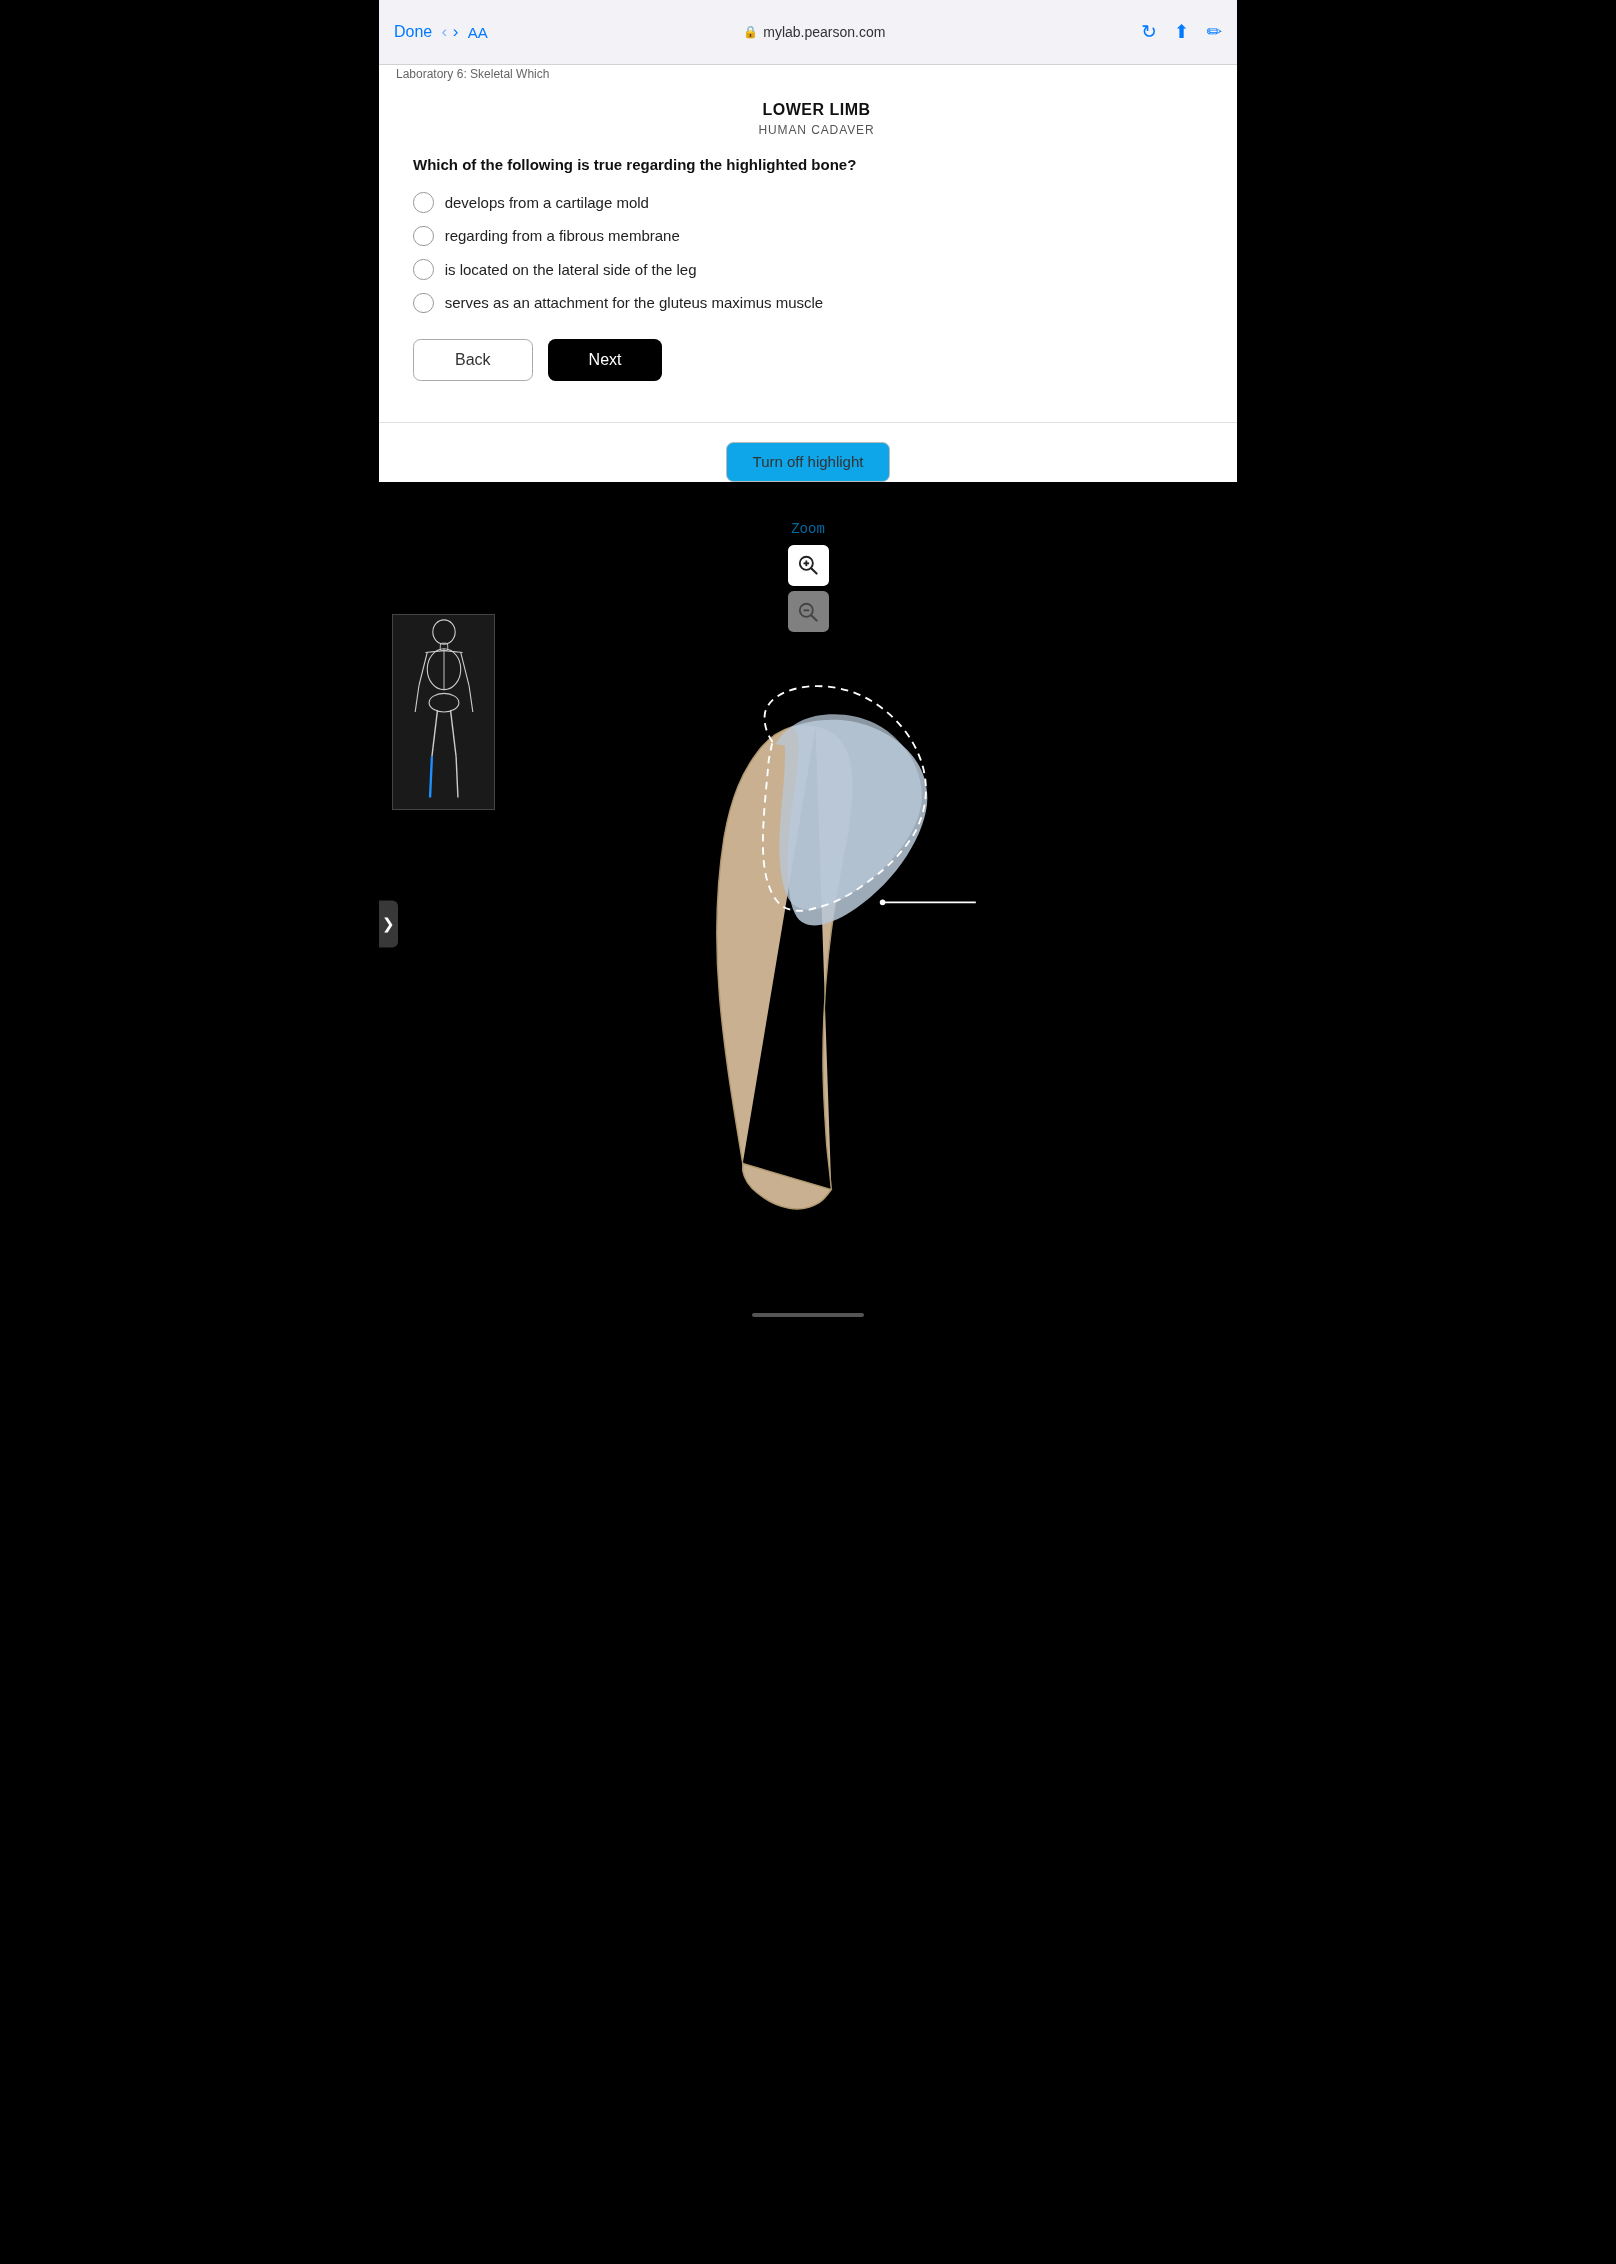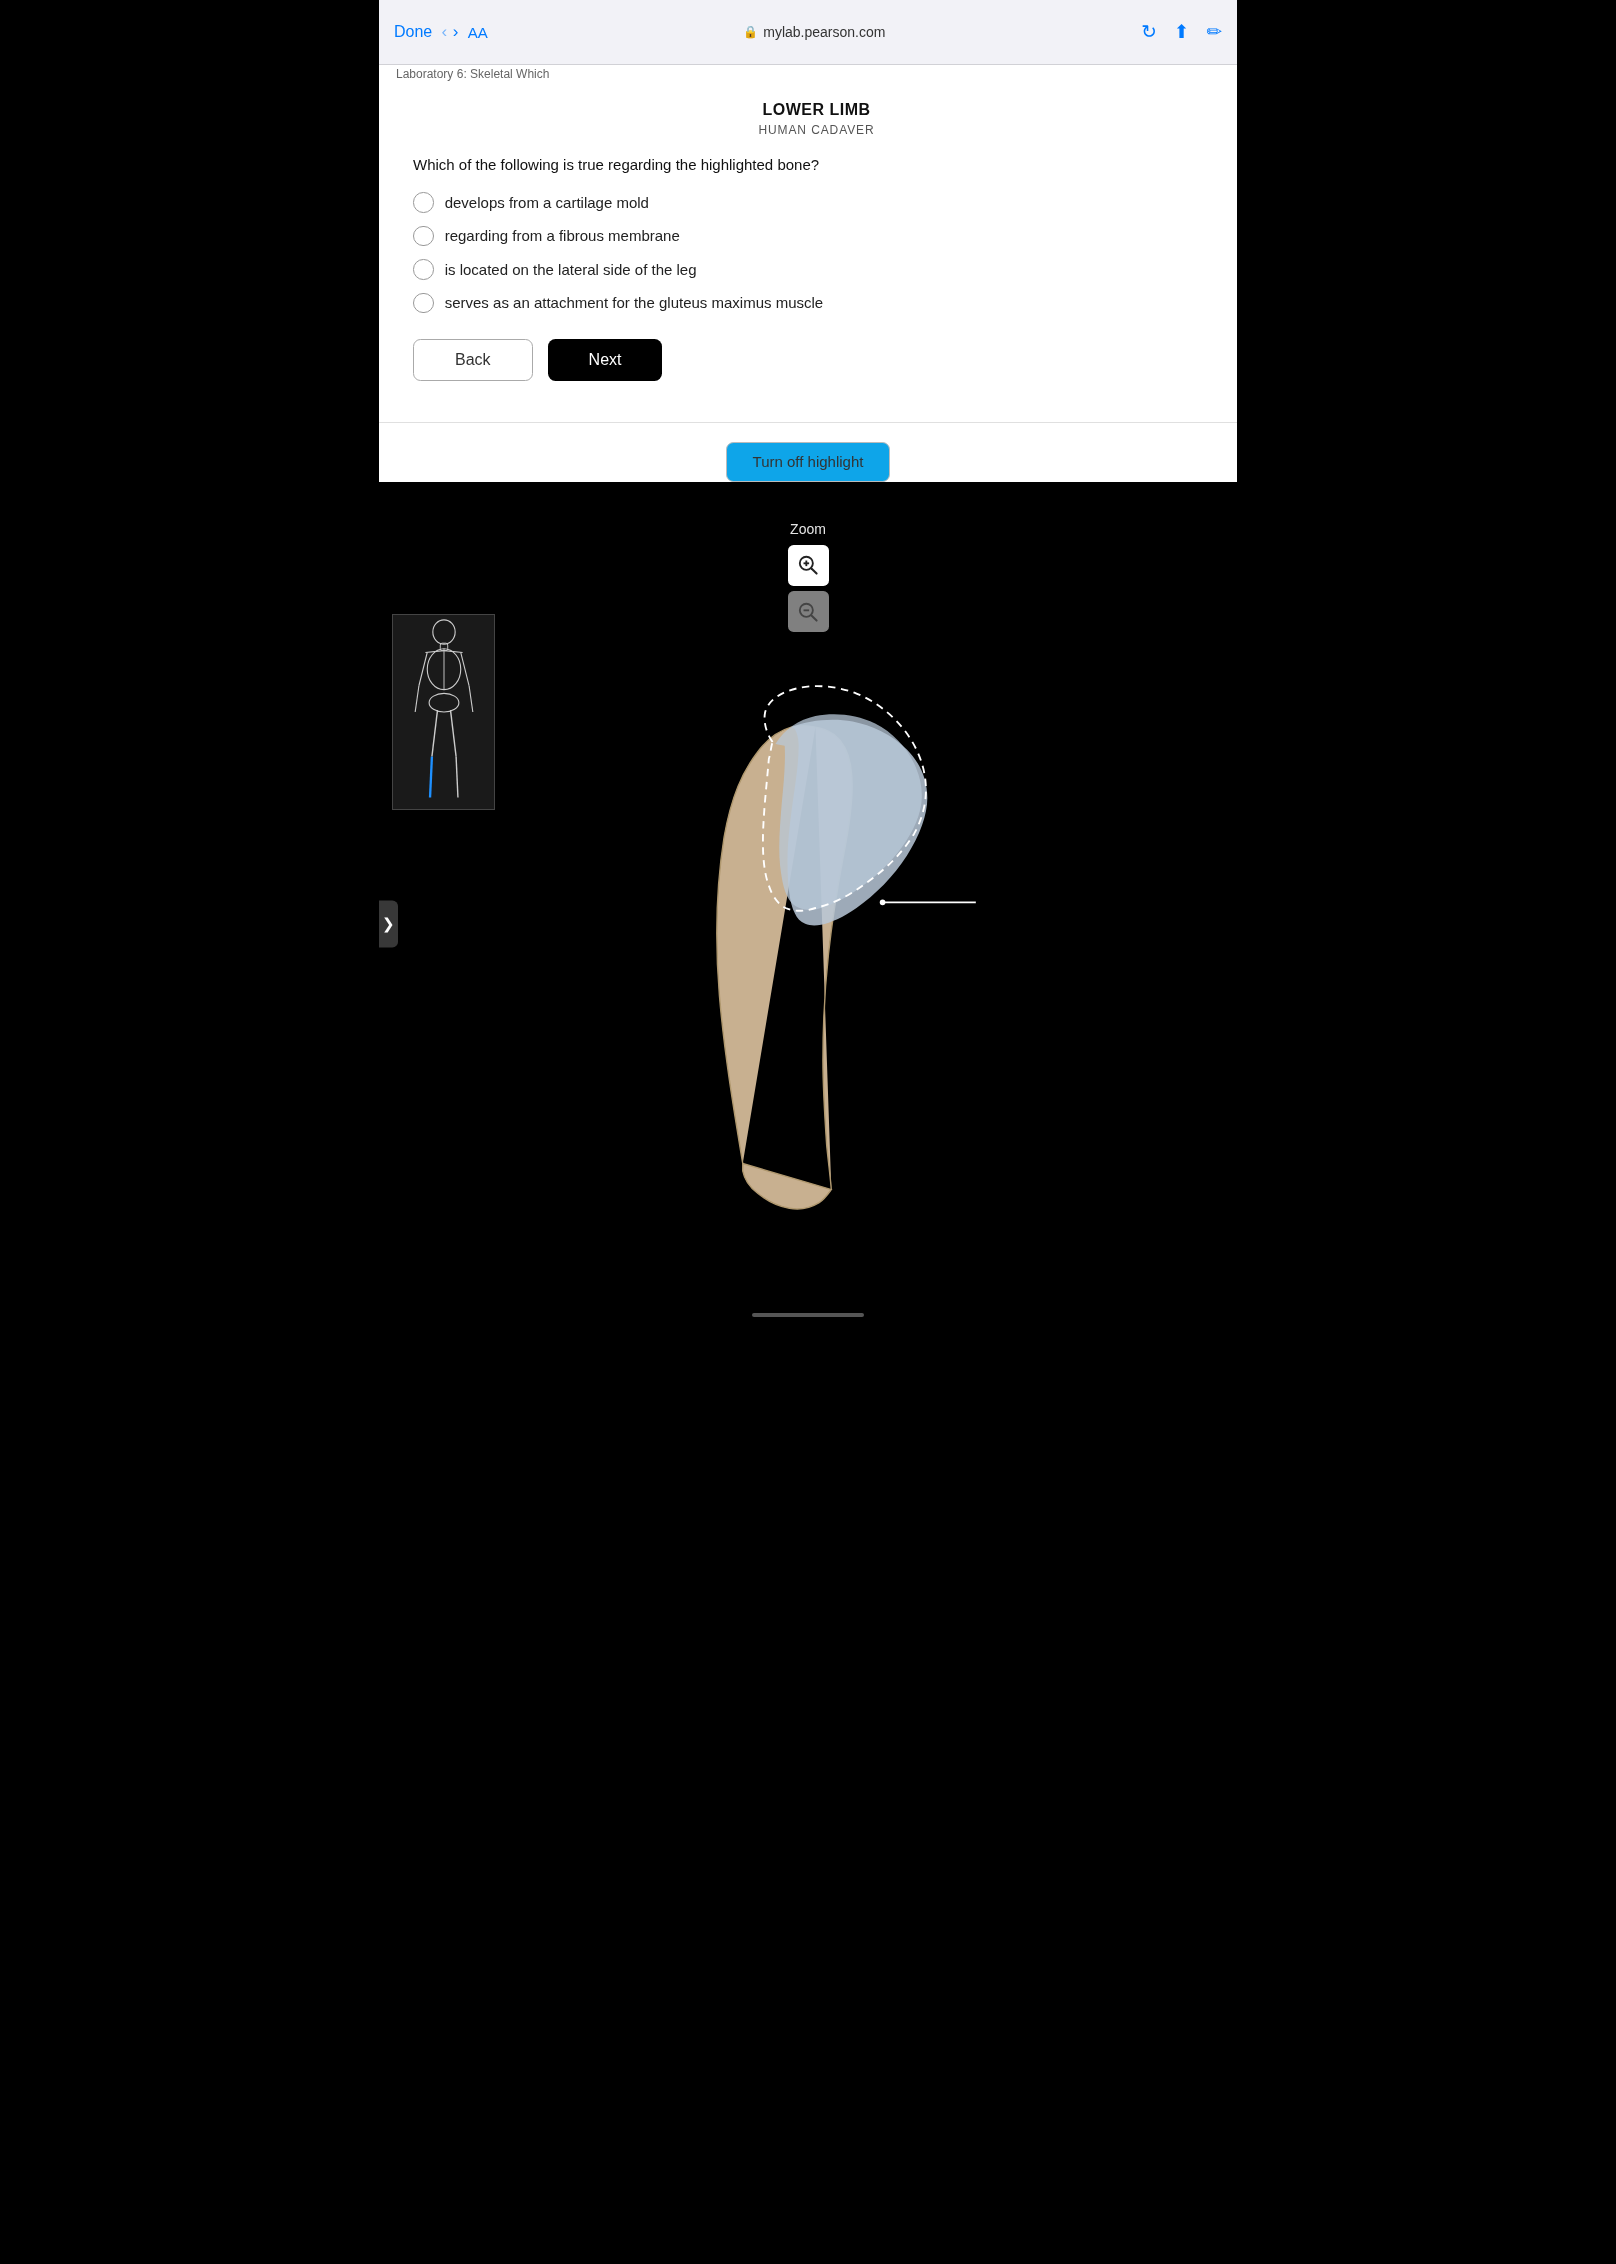--- a/index.html
+++ b/index.html
@@ -144,21 +144,21 @@
     .section-subtitle {
       font-size: 12px;
       font-weight: 400;
       text-align: center;
       color: #555;
       letter-spacing: 0.9px;
       margin-bottom: 17px;
     }
     .question-text {
       font-size: 15px;
-      font-weight: 400;
+      font-weight: 700;
       color: #111;
       margin-bottom: 17px;
       line-height: 1.4;
     }
 
     
     .options-list {
       list-style: none;
       display: flex;
       flex-direction: column;
@@ -238,24 +238,25 @@
     .image-area {
       background: #000;
       position: relative;
       min-height: 708px;
       padding-bottom: 28px;
     }
 
     
     .zoom-label {
       text-align: center;
-      color: #e5e5e5;
+      color: #0369a1;
       font-size: 14px;
       padding-top: 18.6px;
       margin-bottom: 8px;
+      font-family: Liberation Mono, monospace;
     }
     .zoom-controls {
       display: flex;
       flex-direction: column;
       align-items: center;
       gap: 5.6px;
       margin-bottom: 9.3px;
     }
     .zoom-btn {
       width: 41px;

